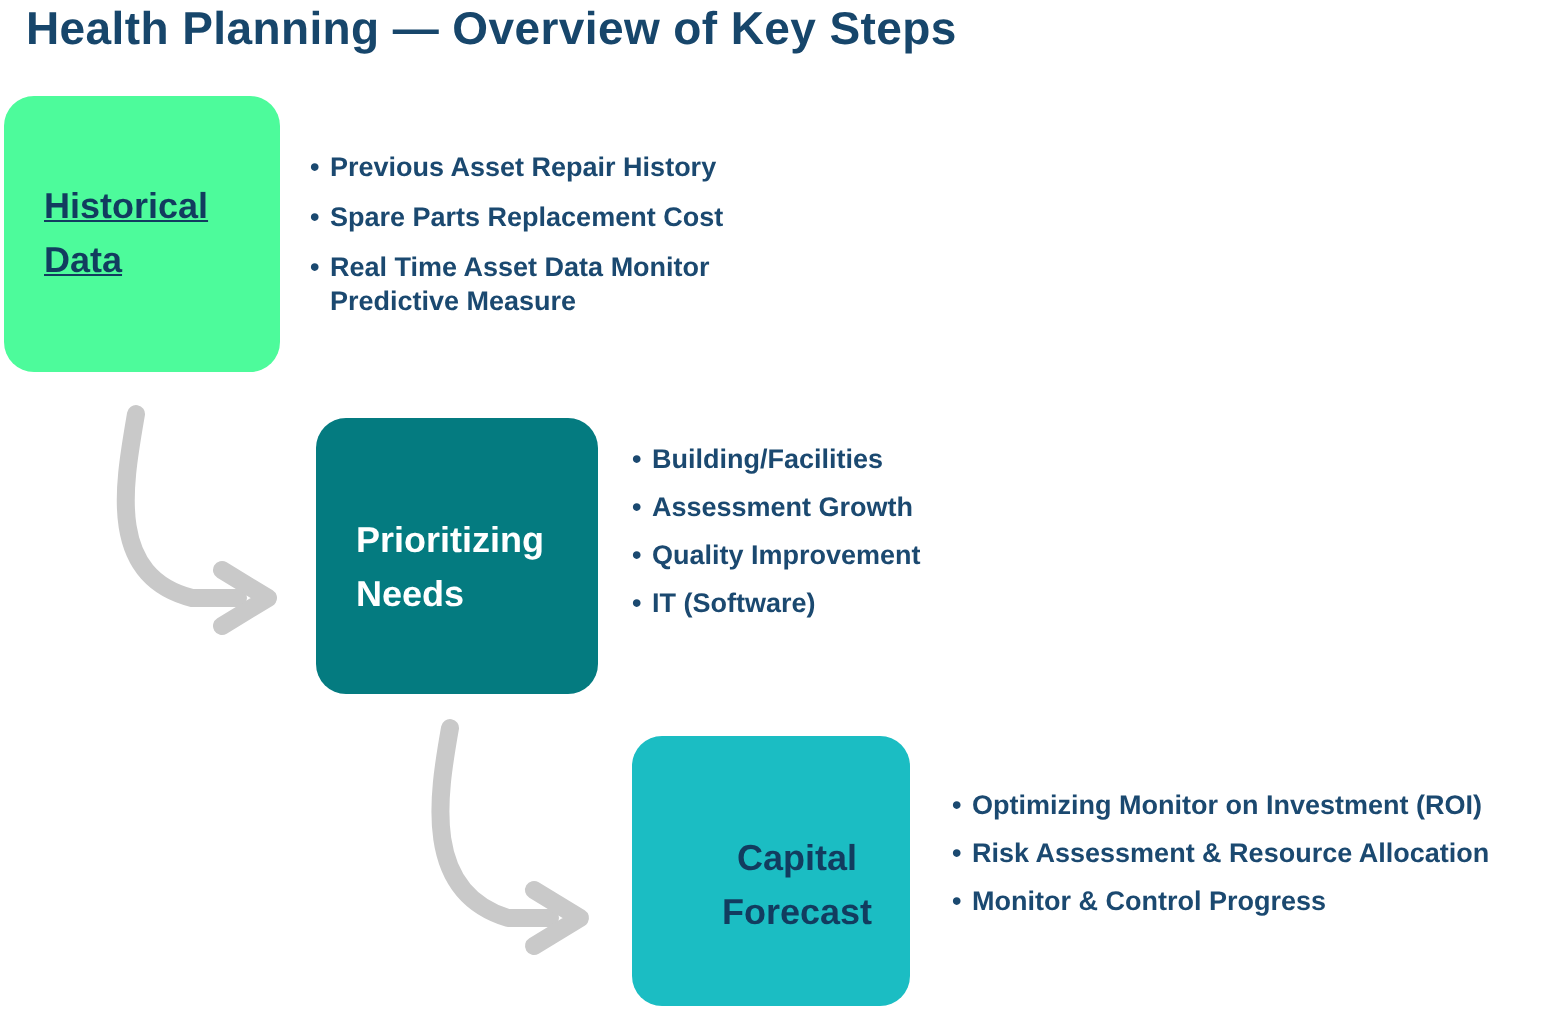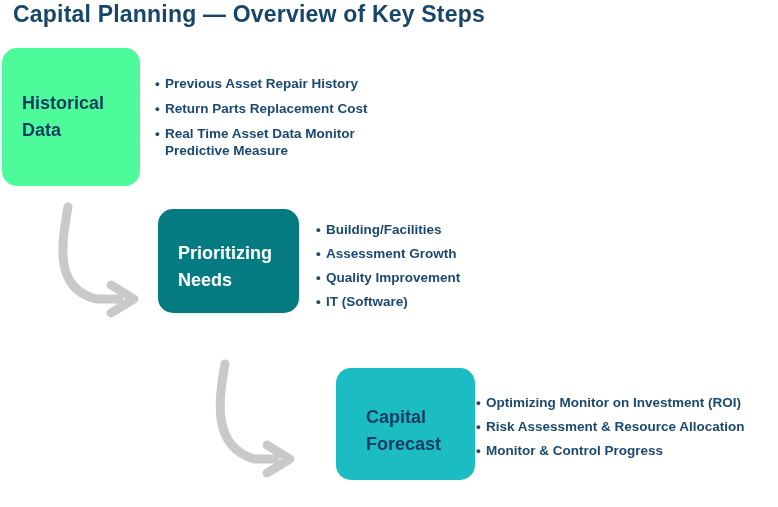--- a/index.html
+++ b/index.html
@@ -36,22 +36,22 @@
     align-items: center;
   }
   .step-label {
     font-size: 18px;
     font-weight: bold;
     line-height: 27px;
     padding-left: 20px;
     padding-right: 4px;
   }
   .box1 { left: 2px;   top: 48px;  width: 138px; height: 138px; }
-  .box2 { left: 158px; top: 209px; width: 141px; height: 104px; }
-  .box3 { left: 336px; top: 368px; width: 139px; height: 112px; }
+  .box2 { left: 158px; top: 209px; width: 141px; height: 138px; }
+  .box3 { left: 316px; top: 368px; width: 139px; height: 135px; text-align: center; }
   .box2 .step-label { padding-top: 12px; }
   .box3 .step-label { padding-left: 30px; padding-top: 14px; }
   .bullets {
     position: absolute;
     margin: 0;
     padding: 0;
     list-style: none;
     color: var(--bullet-text, #1b4970);
     font-size: 13.5px;
     font-weight: bold;
@@ -67,48 +67,48 @@
   .g1 { left: 155px; top: 75px;  width: 240px; }
   .g2 { left: 316px; top: 221px; width: 340px; }
   .g3 { left: 476px; top: 394px; width: 302px; }
   .g2 li, .g3 li { white-space: nowrap; margin-bottom: 7px; }
 </style>
 </head>
 <body>
 
 <div class="canvas">
 
-  <h1 class="title">Capital Planning — Overview of Key Steps</h1>
+  <h1 class="title">Health Planning — Overview of Key Steps</h1>
 
   <svg class="arrows" width="778" height="507" viewBox="0 0 778 507">
     <g>
       <path d="M68 207 C 62 242, 53 288, 96 299 L 119 299"></path>
       <path d="M111 285 L 134 299 L 111 313"></path>
     </g>
     <g>
       <path d="M225 364 C 219 398, 211 446, 254 459 L 275 459"></path>
       <path d="M267 445 L 290 459 L 267 473"></path>
     </g>
   </svg>
 
-  <div class="step-box box1" style="background: rgb(77, 251, 155); color: rgb(18, 60, 95);">
+  <div class="step-box box1" style="background: rgb(77, 251, 155); color: rgb(18, 60, 95); text-decoration: underline;">
     <div class="step-label">Historical Data</div>
   </div>
 
   <div class="step-box box2" style="background: rgb(4, 123, 128); color: rgb(255, 255, 255);">
     <div class="step-label">Prioritizing Needs</div>
   </div>
 
   <div class="step-box box3" style="background: rgb(27, 189, 195); color: rgb(18, 60, 95);">
     <div class="step-label">Capital Forecast</div>
   </div>
 
   <ul class="bullets g1">
     <li>Previous Asset Repair History</li>
-    <li>Return Parts Replacement Cost</li>
+    <li>Spare Parts Replacement Cost</li>
     <li>Real Time Asset Data Monitor Predictive Measure</li>
   </ul>
 
   <ul class="bullets g2">
     <li>Building/Facilities</li>
     <li>Assessment Growth</li>
     <li>Quality Improvement</li>
     <li>IT (Software)</li>
   </ul>
 

